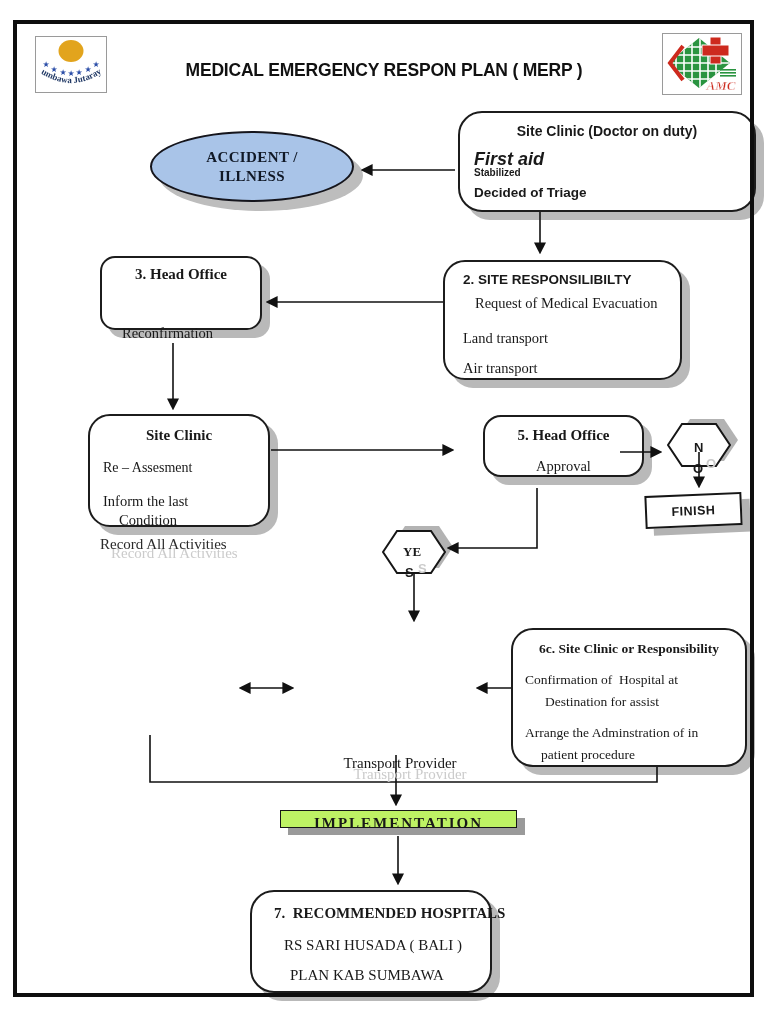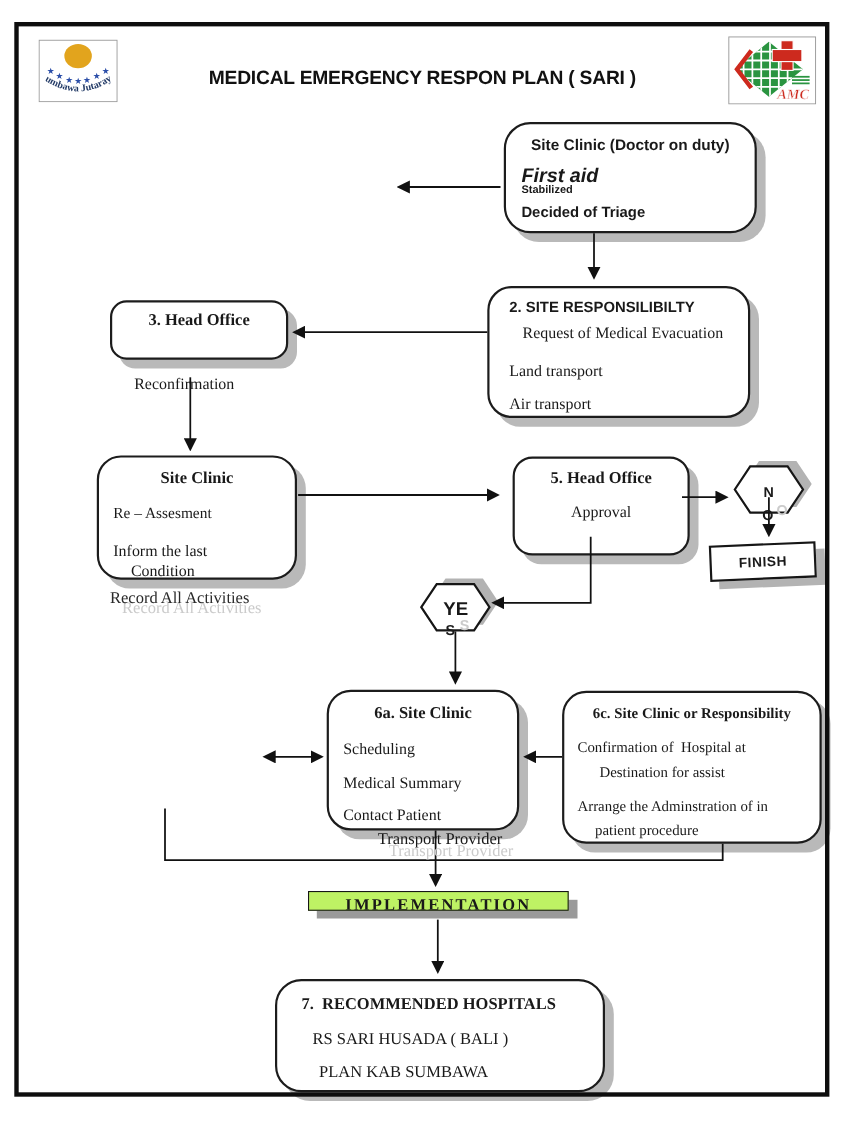--- a/index.html
+++ b/index.html
@@ -61,21 +61,21 @@
       </g>
       <defs>
           <path id="arcpath" d="M4,36 Q36,58 68,36" fill="none"></path>
         </defs>
       <text font-family="Liberation Serif, serif" font-weight="700" font-size="9" fill="#223a66">
         <textPath href="#arcpath" startOffset="50%" text-anchor="middle">Sumbawa Jutaraya</textPath>
       </text>
     </svg>
   </div>
 
-  <div class="hdr-title">MEDICAL EMERGENCY RESPON PLAN ( SARI )</div>
+  <div class="hdr-title">MEDICAL EMERGENCY RESPON PLAN ( MERP )</div>
 
   <div class="logo" style="left:662px;top:33px;">
     <svg width="80" height="62" viewBox="0 0 80 62">
       <rect x="0.5" y="0.5" width="79" height="61" fill="#ffffff" stroke="#9a9a9a" stroke-width="1"></rect>
       <defs>
           <clipPath id="diamondclip">
             <polygon points="37,5 68,30 37,55 6,30"></polygon>
           </clipPath>
         </defs>
       <polygon points="37,5 68,30 37,55 6,30" fill="#2a9440"></polygon>
@@ -123,50 +123,54 @@
       <path d="M537,488 L537,548 L449,548" marker-end="url(#ah)"></path>
       <path d="M414,574 L414,620" marker-end="url(#ah)"></path>
       <path d="M241,688 L292,688" marker-start="url(#ah)" marker-end="url(#ah)"></path>
       <path d="M511,688 L478,688" marker-end="url(#ah)"></path>
       <path d="M150,735 L150,782 L657,782 L657,767"></path>
       <path d="M396,755 L396,804" marker-end="url(#ah)"></path>
       <path d="M398,836 L398,883" marker-end="url(#ah)"></path>
     </g>
   </svg>
 
-
-  <div class="node" style="left:458px;top:111px;width:230px;height:101px;border-radius:24px;">
+  <div class="ellipse">
+    <div class="line">ACCIDENT /</div>
+    <div class="line">ILLNESS</div>
+  </div>
+
+  <div class="node" style="left:458px;top:111px;width:298px;height:101px;border-radius:24px;">
     <span class="t sans b ctr" style="top:10px;font-size:14px;">Site Clinic (Doctor on duty)</span>
     <span class="t sans b" style="left:14px;top:36px;font-size:18px;font-style:italic;">First aid</span>
     <span class="t sans b" style="left:14px;top:38px;font-size:10px;margin-top:16px;">Stabilized</span>
     <span class="t sans b" style="left:14px;top:72px;font-size:13.5px;">Decided of Triage</span>
   </div>
 
   <div class="node" style="left:443px;top:260px;width:239px;height:120px;border-radius:22px;">
     <span class="t sans b" style="left:18px;top:10px;font-size:13.5px;">2. SITE RESPONSILIBILTY</span>
     <span class="t serif" style="left:30px;top:33px;font-size:14.5px;">Request of Medical Evacuation</span>
     <span class="t serif" style="left:18px;top:68px;font-size:14.5px;">Land transport</span>
     <span class="t serif" style="left:18px;top:98px;font-size:14.5px;">Air transport</span>
   </div>
 
-  <div class="node" style="left:100px;top:273px;width:162px;height:54px;border-radius:15px;">
+  <div class="node" style="left:100px;top:256px;width:162px;height:74px;border-radius:15px;">
     <span class="t serif b ctr" style="top:8px;font-size:15px;">3. Head Office</span>
     <span class="t serif" style="left:20px;top:40px;font-size:14.5px;margin-top:27px;">Reconfirmation</span>
   </div>
 
   <div class="node" style="left:88px;top:414px;width:182px;height:113px;border-radius:22px;">
     <span class="t serif b ctr" style="top:11px;font-size:15px;">Site Clinic</span>
     <span class="t serif" style="left:13px;top:44px;font-size:14px;">Re – Assesment</span>
     <span class="t serif" style="left:13px;top:77px;font-size:14.5px;">Inform the last</span>
     <span class="t serif" style="left:29px;top:96px;font-size:14.5px;">Condition</span>
   </div>
   <span class="t serif ghost" style="left:111px;top:545px;font-size:15px;">Record All Activities</span>
   <span class="t serif" style="left:100px;top:536px;font-size:15px;color:#2a2a2a;">Record All Activities</span>
 
-  <div class="node" style="left:466px;top:415px;width:161px;height:90px;border-radius:18px;">
+  <div class="node" style="left:483px;top:415px;width:161px;height:62px;border-radius:18px;">
     <span class="t serif b ctr" style="top:10px;font-size:15px;">5. Head Office</span>
     <span class="t serif ctr" style="top:41px;font-size:14.5px;">Approval</span>
   </div>
 
   <svg class="hex" style="left:664px;top:418px;" width="74" height="56" viewBox="0 0 74 56">
     <polygon points="12,22 26,1 60,1 74,22 60,43 26,43" fill="#b3b3b3"></polygon>
     <polygon points="4,27 18,6 52,6 66,27 52,48 18,48" fill="#ffffff" stroke="#161616" stroke-width="2"></polygon>
   </svg>
   <span class="t sans b" style="left:694px;top:440px;font-size:13px;">N</span>
   <span class="t sans b ghost" style="left:706px;top:456px;font-size:13px;">O</span>
@@ -174,46 +178,40 @@
 
   <div class="finish-wrap">
     <div class="finish-shadow"></div>
     <div class="finish-box">FINISH</div>
   </div>
 
   <svg class="hex" style="left:379px;top:525px;" width="74" height="56" viewBox="0 0 74 56">
     <polygon points="12,22 26,1 60,1 74,22 60,43 26,43" fill="#b3b3b3"></polygon>
     <polygon points="4,27 18,6 52,6 66,27 52,48 18,48" fill="#ffffff" stroke="#161616" stroke-width="2"></polygon>
   </svg>
-  <span class="t sans b" style="left:403px;top:544px;font-size:17px;">YE</span>
+  <span class="t sans b" style="left:403px;top:544px;font-size:13px;font-family:Liberation Serif, serif;">YE</span>
   <span class="t sans b ghost" style="left:418px;top:561px;font-size:13px;">S</span>
   <span class="t sans b" style="left:405px;top:565px;font-size:13px;">S</span>
 
 
-  <div class="node" style="left:297px;top:627px;width:175px;height:128px;border-radius:22px;">
-    <span class="t serif b ctr" style="top:12px;font-size:15px;">6a. Site Clinic</span>
-    <span class="t serif" style="left:13px;top:44px;font-size:14.5px;">Scheduling</span>
-    <span class="t serif" style="left:13px;top:75px;font-size:14.5px;">Medical Summary</span>
-    <span class="t serif" style="left:13px;top:104px;font-size:14.5px;">Contact Patient</span>
-  </div>
   <span class="t serif ghost" style="left:410px;top:766px;font-size:15px;transform:translateX(-50%);">Transport Provider</span>
   <span class="t serif" style="left:400px;top:755px;font-size:15px;transform:translateX(-50%);background:transparent;">Transport Provider</span>
 
   <div class="node" style="left:511px;top:628px;width:236px;height:139px;border-radius:22px;">
     <span class="t serif b ctr" style="top:11px;font-size:13.5px;">6c. Site Clinic or Responsibility</span>
     <span class="t serif" style="left:12px;top:42px;font-size:13.5px;">Confirmation of  Hospital at</span>
     <span class="t serif" style="left:32px;top:64px;font-size:13.5px;">Destination for assist</span>
     <span class="t serif" style="left:12px;top:95px;font-size:13.5px;">Arrange the Adminstration of in</span>
     <span class="t serif" style="left:28px;top:117px;font-size:13.5px;">patient procedure</span>
   </div>
 
   <div class="impl-shadow"></div>
   <div class="impl-box">
     <span class="txt">IMPLEMENTATION</span>
   </div>
 
-  <div class="node" style="left:250px;top:890px;width:300px;height:103px;border-radius:24px;text-align:center;">
+  <div class="node" style="left:250px;top:890px;width:242px;height:103px;border-radius:24px;text-align:center;">
     <span class="t serif b" style="left:22px;top:13px;font-size:15px;">7.  RECOMMENDED HOSPITALS</span>
     <span class="t serif" style="left:32px;top:45px;font-size:15px;">RS SARI HUSADA ( BALI )</span>
     <span class="t serif" style="left:38px;top:75px;font-size:15px;">PLAN KAB SUMBAWA</span>
   </div>
 
 </div>
 
 </body></html>

